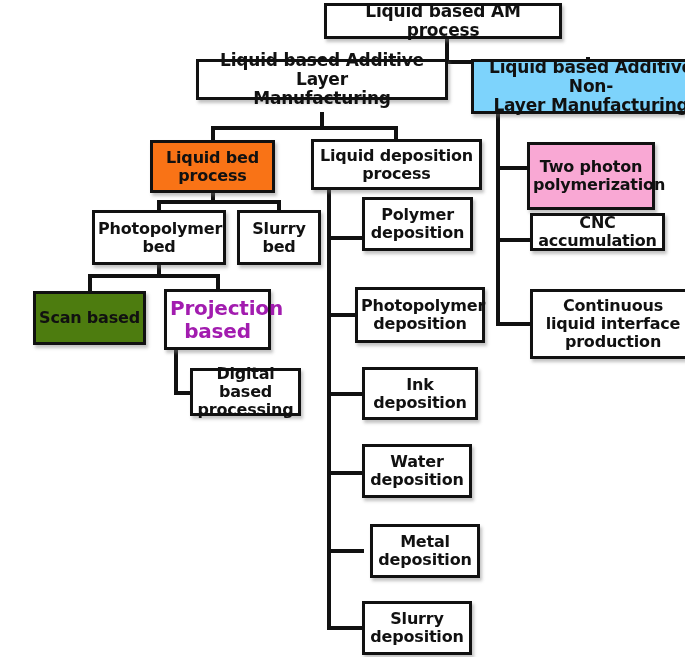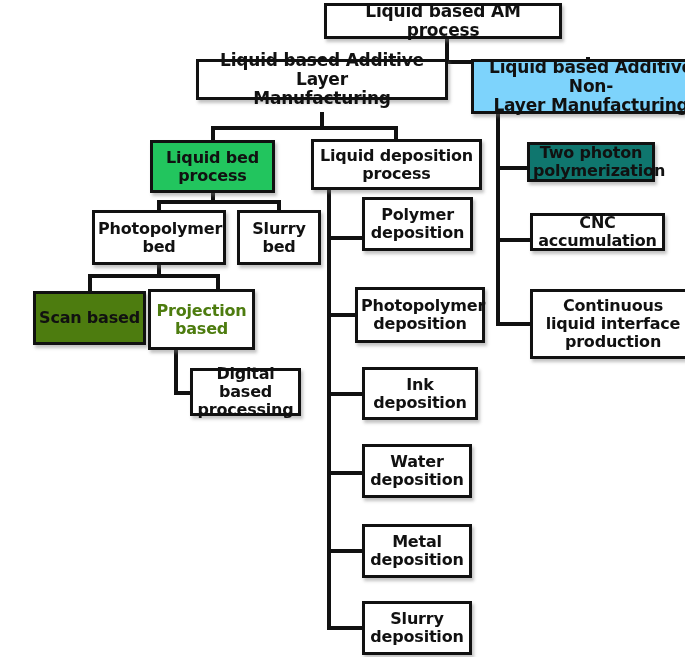--- a/index.html
+++ b/index.html
@@ -88,40 +88,40 @@
         <span class="node-label">Liquid based AM process</span>
       </div>
       <div class="node" style="left: 166px; top: 59px; width: 252px; height: 41px; font-size: 17px; background: rgb(255, 255, 255); border-color: rgb(17, 17, 17); color: rgb(17, 17, 17);">
         <span class="node-label">Liquid based Additive Layer
 Manufacturing</span>
       </div>
       <div class="node" style="left: 441px; top: 59px; width: 240px; height: 55px; font-size: 17px; background: #7dd3fc; border-color: rgb(17, 17, 17); color: rgb(17, 17, 17);">
         <span class="node-label">Liquid based Additive Non-
 Layer Manufacturing</span>
       </div>
-      <div class="node" style="left: 120px; top: 140px; width: 125px; height: 53px; font-size: 16px; background: #22c55e; border-color: rgb(17, 17, 17); color: rgb(17, 17, 17);">
+      <div class="node" style="left: 120px; top: 140px; width: 125px; height: 53px; font-size: 16px; background: #f97316; border-color: rgb(17, 17, 17); color: rgb(17, 17, 17);">
         <span class="node-label">Liquid bed
 process</span>
       </div>
       <div class="node" style="left: 281px; top: 139px; width: 171px; height: 51px; font-size: 16px; background: rgb(255, 255, 255); border-color: rgb(17, 17, 17); color: rgb(17, 17, 17);">
         <span class="node-label">Liquid deposition
 process</span>
       </div>
       <div class="node" style="left: 62px; top: 210px; width: 134px; height: 55px; font-size: 16px; background: rgb(255, 255, 255); border-color: rgb(17, 17, 17); color: rgb(17, 17, 17);">
         <span class="node-label">Photopolymer
 bed</span>
       </div>
       <div class="node" style="left: 207px; top: 210px; width: 84px; height: 55px; font-size: 16px; background: rgb(255, 255, 255); border-color: rgb(17, 17, 17); color: rgb(17, 17, 17);">
         <span class="node-label">Slurry
 bed</span>
       </div>
       <div class="node" style="left: 3px; top: 291px; width: 113px; height: 54px; font-size: 16px; background: #4d7c0f; border-color: rgb(17, 17, 17); color: rgb(17, 17, 17);">
         <span class="node-label">Scan based</span>
       </div>
-      <div class="node" style="left: 118px; top: 289px; width: 107px; height: 61px; font-size: 16px; background: rgb(255, 255, 255); border-color: rgb(17, 17, 17); color: #4d7c0f;">
+      <div class="node" style="left: 134px; top: 289px; width: 107px; height: 61px; font-size: 20px; background: rgb(255, 255, 255); border-color: rgb(17, 17, 17); color: #a21caf;">
         <span class="node-label">Projection
 based</span>
       </div>
       <div class="node" style="left: 160px; top: 368px; width: 111px; height: 48px; font-size: 16px; background: rgb(255, 255, 255); border-color: rgb(17, 17, 17); color: rgb(17, 17, 17);">
         <span class="node-label">Digital based
 processing</span>
       </div>
       <div class="node" style="left: 332px; top: 197px; width: 111px; height: 54px; font-size: 16px; background: rgb(255, 255, 255); border-color: rgb(17, 17, 17); color: rgb(17, 17, 17);">
         <span class="node-label">Polymer
 deposition</span>
@@ -131,29 +131,29 @@
 deposition</span>
       </div>
       <div class="node" style="left: 332px; top: 367px; width: 116px; height: 53px; font-size: 16px; background: rgb(255, 255, 255); border-color: rgb(17, 17, 17); color: rgb(17, 17, 17);">
         <span class="node-label">Ink
 deposition</span>
       </div>
       <div class="node" style="left: 332px; top: 444px; width: 110px; height: 54px; font-size: 16px; background: rgb(255, 255, 255); border-color: rgb(17, 17, 17); color: rgb(17, 17, 17);">
         <span class="node-label">Water
 deposition</span>
       </div>
-      <div class="node" style="left: 332px; top: 524px; width: 110px; height: 54px; font-size: 16px; background: rgb(255, 255, 255); border-color: rgb(17, 17, 17); color: rgb(17, 17, 17);">
+      <div class="node" style="left: 340px; top: 524px; width: 110px; height: 54px; font-size: 16px; background: rgb(255, 255, 255); border-color: rgb(17, 17, 17); color: rgb(17, 17, 17);">
         <span class="node-label">Metal
 deposition</span>
       </div>
       <div class="node" style="left: 332px; top: 601px; width: 110px; height: 54px; font-size: 16px; background: rgb(255, 255, 255); border-color: rgb(17, 17, 17); color: rgb(17, 17, 17);">
         <span class="node-label">Slurry
 deposition</span>
       </div>
-      <div class="node" style="left: 497px; top: 142px; width: 128px; height: 40px; font-size: 16px; background: #0f766e; border-color: rgb(17, 17, 17); color: rgb(17, 17, 17);">
+      <div class="node" style="left: 497px; top: 142px; width: 128px; height: 68px; font-size: 16px; background: #f9a8d4; border-color: rgb(17, 17, 17); color: rgb(17, 17, 17);">
         <span class="node-label">Two photon
 polymerization</span>
       </div>
       <div class="node" style="left: 500px; top: 213px; width: 135px; height: 38px; font-size: 16px; background: rgb(255, 255, 255); border-color: rgb(17, 17, 17); color: rgb(17, 17, 17);">
         <span class="node-label">CNC
 accumulation</span>
       </div>
       <div class="node" style="left: 500px; top: 289px; width: 166px; height: 70px; font-size: 16px; background: rgb(255, 255, 255); border-color: rgb(17, 17, 17); color: rgb(17, 17, 17);">
         <span class="node-label">Continuous
 liquid interface

